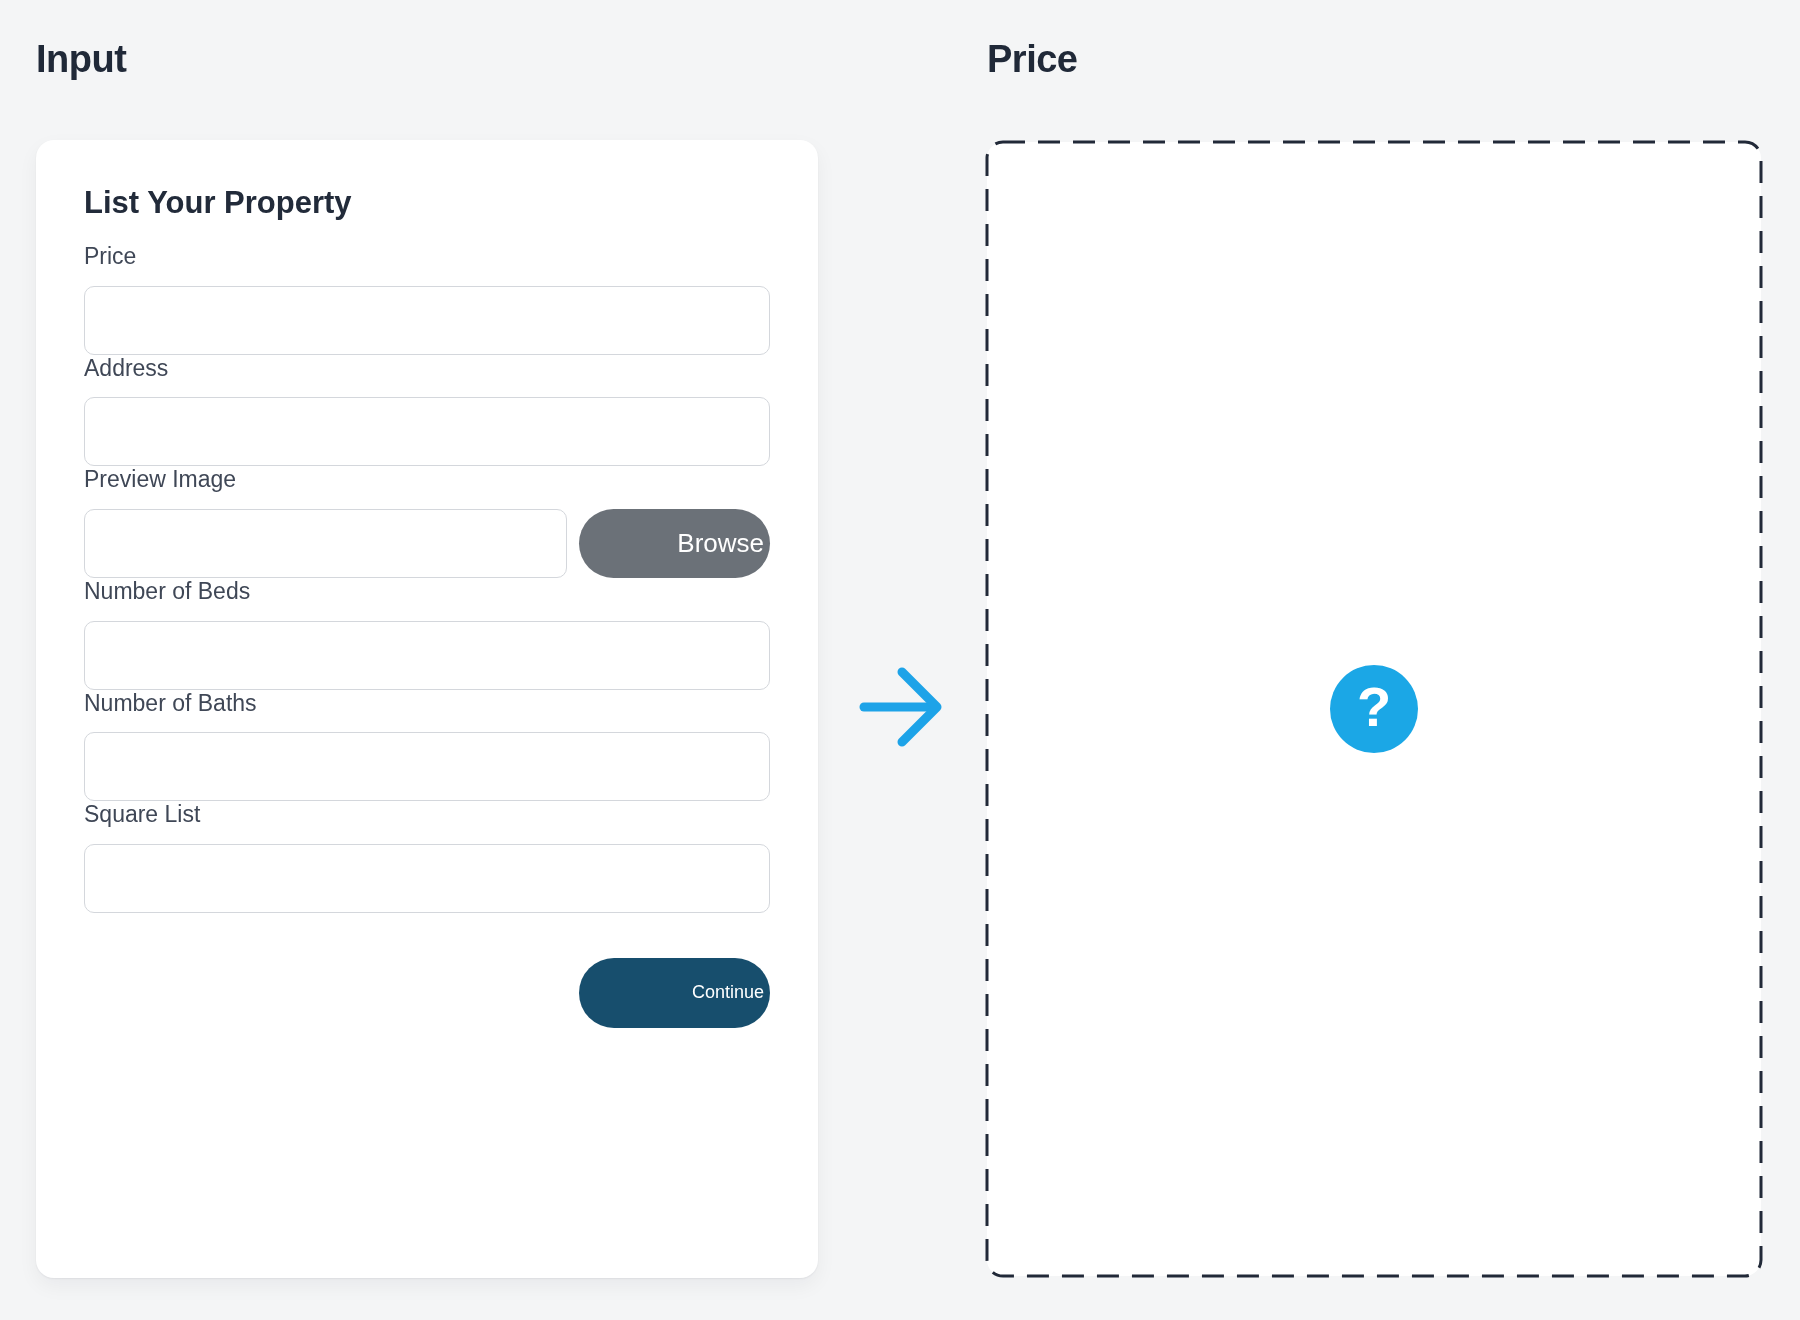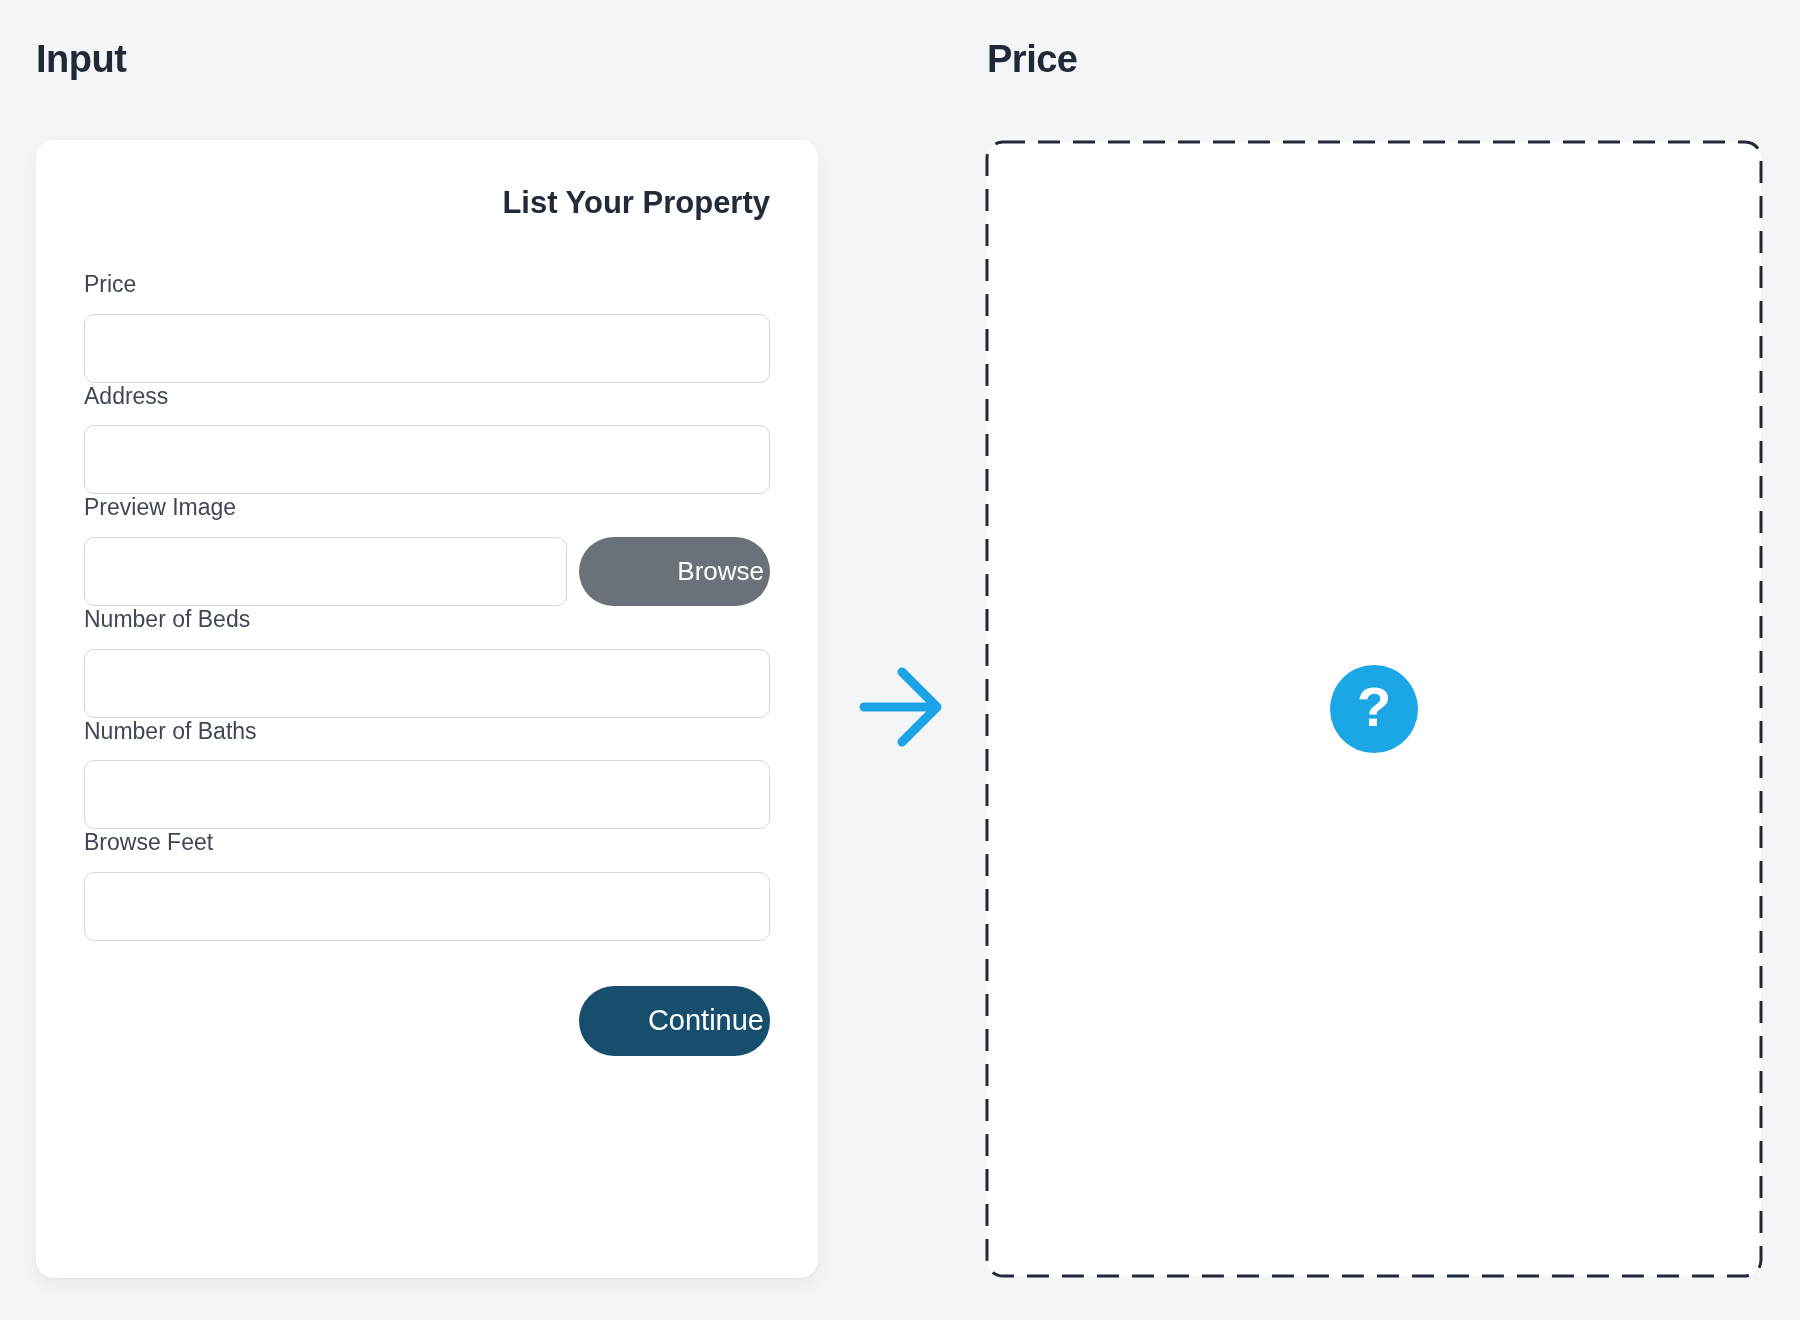--- a/index.html
+++ b/index.html
@@ -37,26 +37,25 @@
     top: 140px;
     width: 782px;
     height: 1138px;
     box-sizing: border-box;
     background: #ffffff;
     border-radius: 18px;
     box-shadow: 0 1px 2px rgba(16,24,40,0.06), 0 8px 20px rgba(16,24,40,0.05);
     padding: 44px 48px;
   }
   .card-title {
-    margin: 0 0 50px 0;
+    margin: 0 0 22px 0;
     font-size: 31px;
     font-weight: 700;
     color: #222b3a;
     line-height: 1.2;
-    text-align: right;
   }
   .field { }
   .field-label {
     display: block;
     font-size: 23px;
     color: #3f4756;
     line-height: 1.2;
     margin-bottom: 15px;
   }
   .text-input {
@@ -95,21 +94,21 @@
   }
   .actions {
     display: flex;
     justify-content: flex-end;
     margin-top: 45px;
   }
   .continue-btn {
     width: 191px;
     height: 70px;
     background: #174e6d;
-    font-size: 29px;
+    font-size: 18px;
   }
 
   
   .arrow-wrap {
     position: absolute;
     left: 856px;
     top: 664px;
     width: 86px;
     height: 86px;
   }
@@ -182,21 +181,21 @@
       <label class="field-label">Number of Beds</label>
       <input class="text-input" type="text" value="" style="">
     </div>
 
     <div class="field">
       <label class="field-label">Number of Baths</label>
       <input class="text-input" type="text" value="" style="">
     </div>
 
     <div class="field">
-      <label class="field-label">Browse Feet</label>
+      <label class="field-label">Square List</label>
       <input class="text-input" type="text" value="" style="">
     </div>
 
     <div class="actions">
       <button class="pill-btn continue-btn">Continue</button>
     </div>
   </div>
 
   <div class="arrow-wrap">
     <svg width="86" height="86" viewBox="0 0 86 86" fill="none" xmlns="http://www.w3.org/2000/svg">

